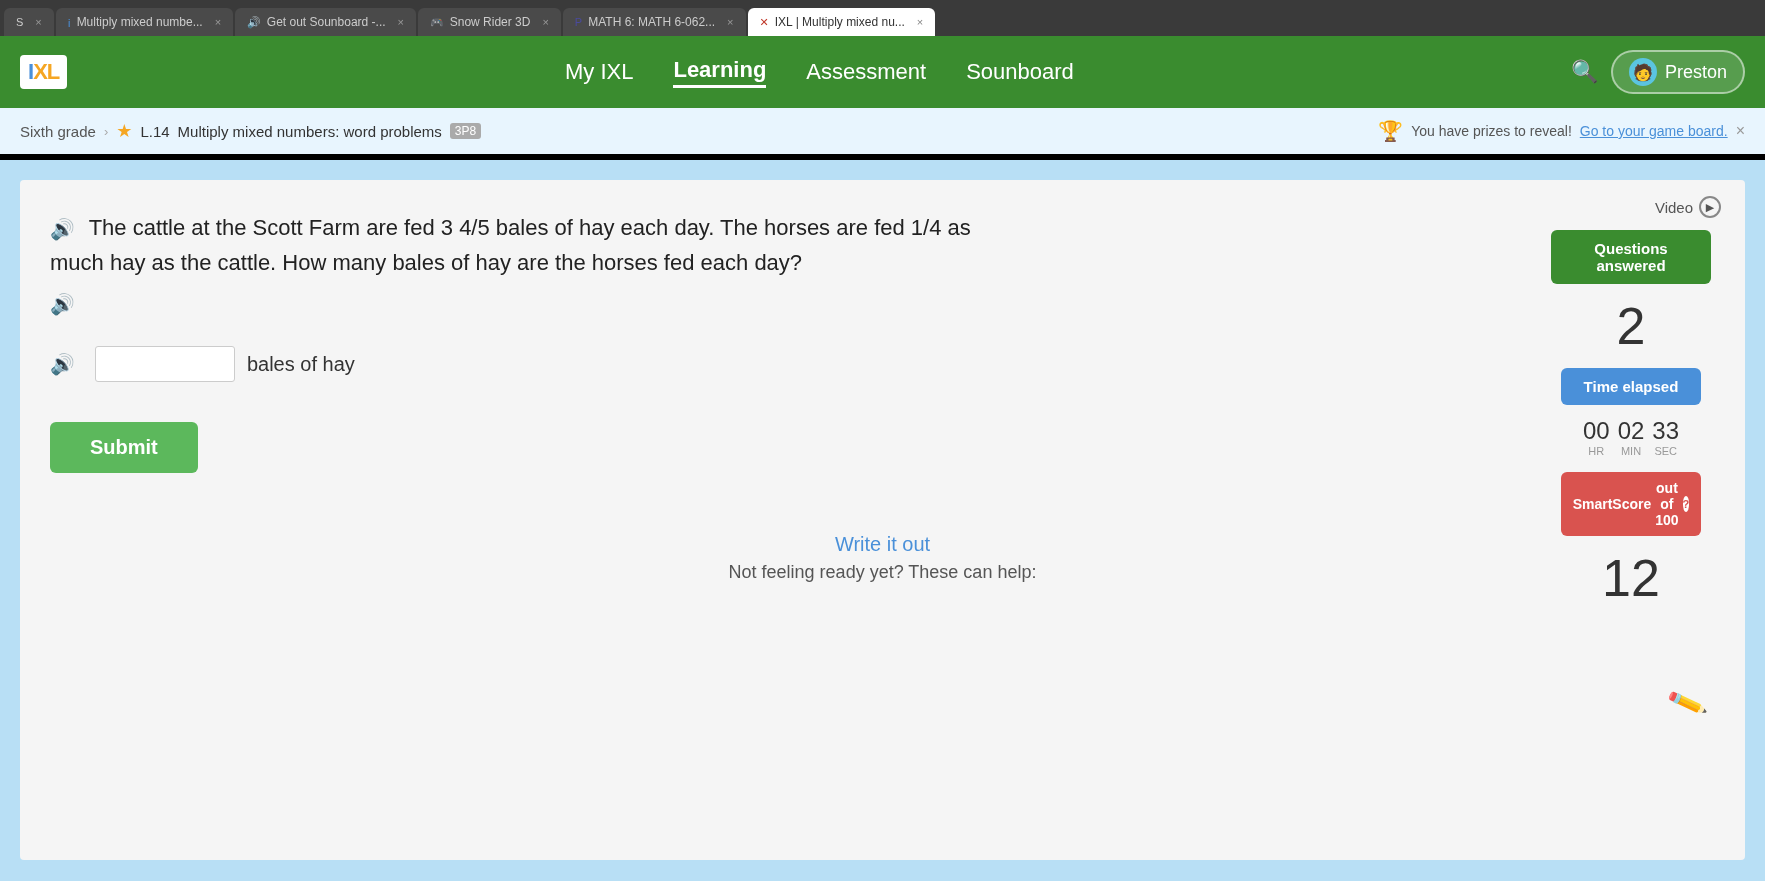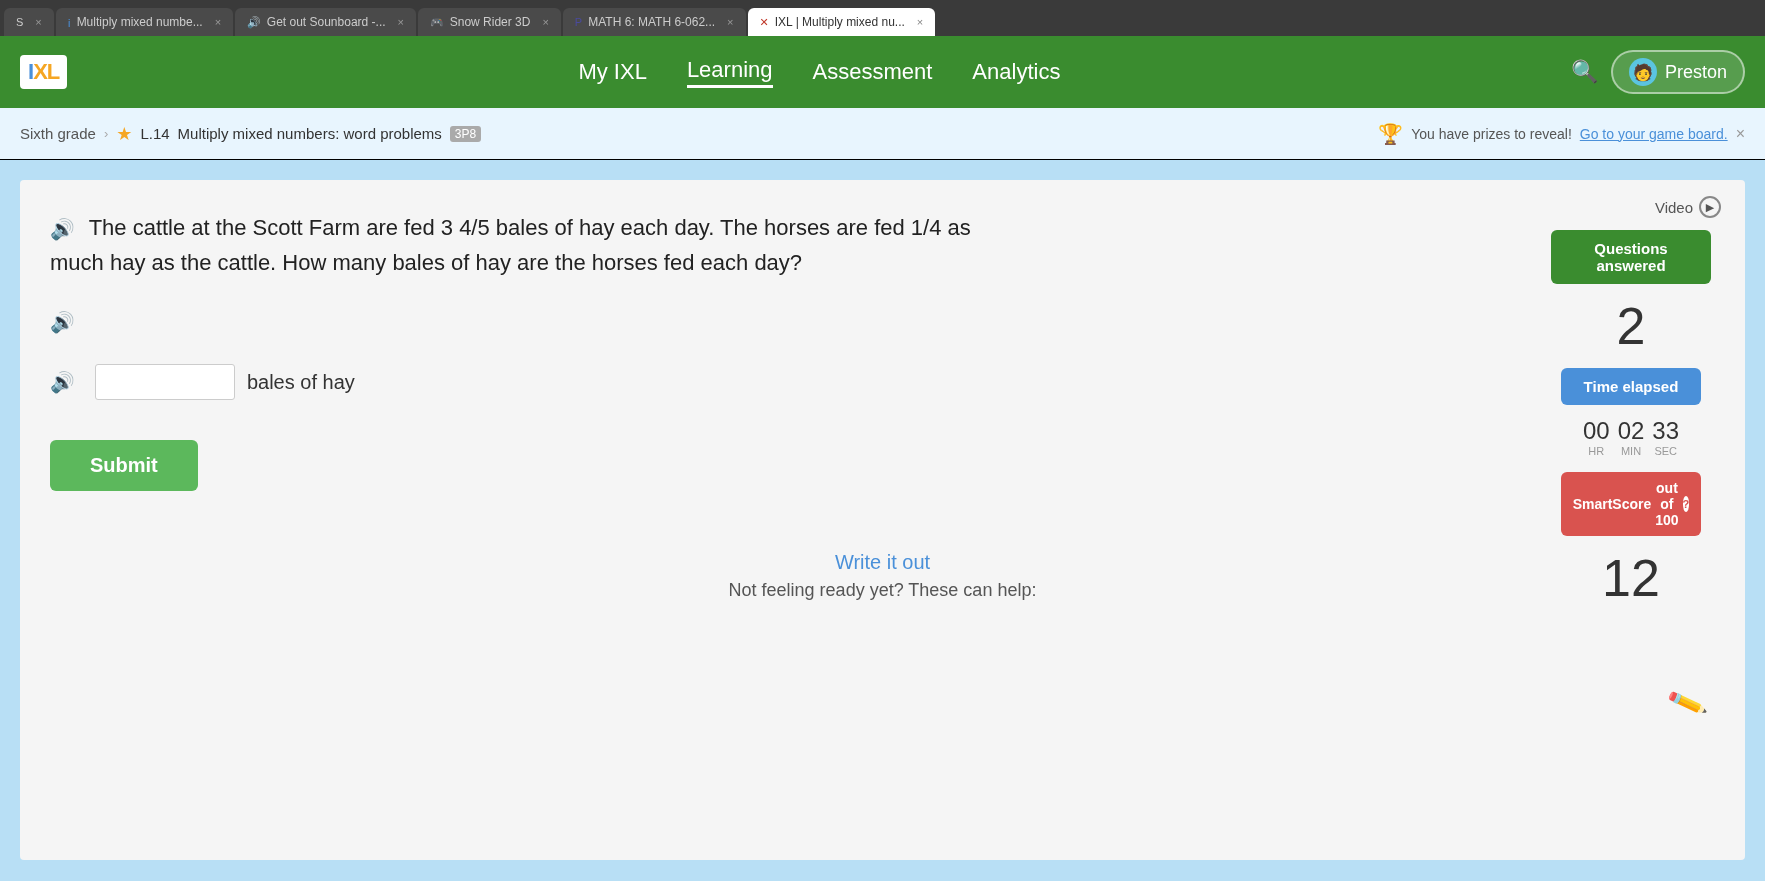--- a/index.html
+++ b/index.html
@@ -63,21 +63,21 @@
       justify-content: center;
     }
     .nav-link {
       color: #fff;
       font-size: 22px;
       text-decoration: none;
       cursor: pointer;
       font-weight: 400;
     }
     .nav-link.active {
-      font-weight: 400;
+      font-weight: 700;
       border-bottom: 3px solid #fff;
       padding-bottom: 2px;
     }
     .nav-right {
       display: flex;
       align-items: center;
       gap: 12px;
     }
     .search-icon-btn {
       color: #fff;
@@ -110,21 +110,21 @@
     }
 
     
     .breadcrumb-bar {
       background: #e8f5fe;
       display: flex;
       align-items: center;
       justify-content: space-between;
       padding: 10px 20px;
       height: 52px;
-      border-bottom: 1px solid #000000;
+      border-bottom: 6px solid #000000;
     }
     .breadcrumb-left {
       display: flex;
       align-items: center;
       gap: 8px;
       font-size: 15px;
       color: #555;
     }
     .breadcrumb-chevron { color: #aaa; font-size: 13px; }
     .breadcrumb-star { color: #f5a623; font-size: 18px; }
@@ -281,21 +281,21 @@
       cursor: pointer;
       font-size: 20px;
       color: #4a90d9;
       margin-right: 8px;
       vertical-align: middle;
     }
     .problem-text {
       font-size: 22px;
       color: #222;
       line-height: 1.6;
-      margin-bottom: 30px;
+      margin-bottom: 12px;
     }
     .instruction-text {
       font-size: 18px;
       font-style: italic;
       color: #333;
       margin-bottom: 30px;
       display: flex;
       align-items: center;
       gap: 8px;
     }
@@ -390,21 +390,21 @@
 </div>
 
 <div class="nav-bar">
   <div class="logo-box">
     <span class="logo-i">I</span><span class="logo-xl">XL</span>
   </div>
   <div class="nav-links">
     <a class="nav-link">My IXL</a>
     <a class="nav-link active">Learning</a>
     <a class="nav-link">Assessment</a>
-    <a class="nav-link">Analytics</a>
+    <a class="nav-link">Sounboard</a>
   </div>
   <div class="nav-right">
     <button class="search-icon-btn">🔍</button>
     <button class="user-btn">
       <div class="user-avatar">🧑</div>
       <span>Preston</span>
     </button>
   </div>
 </div>
 

